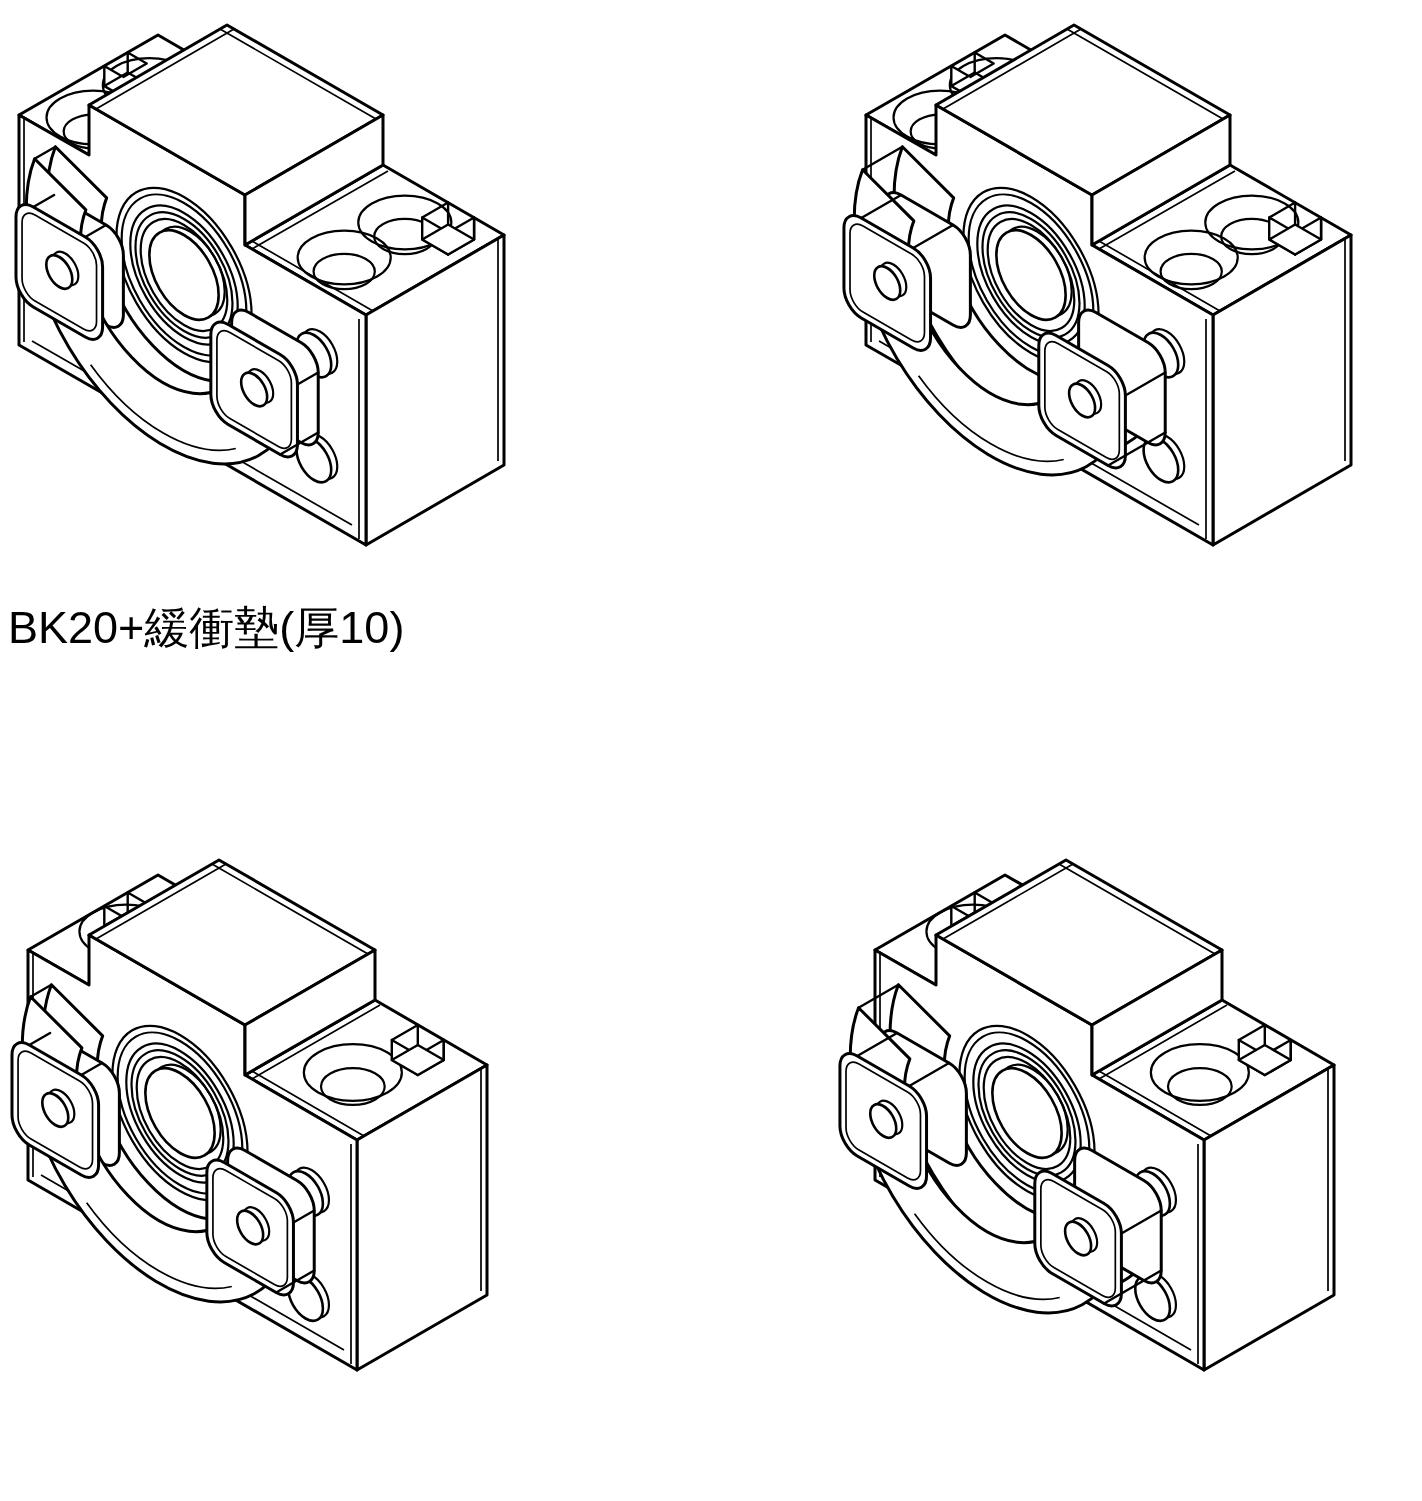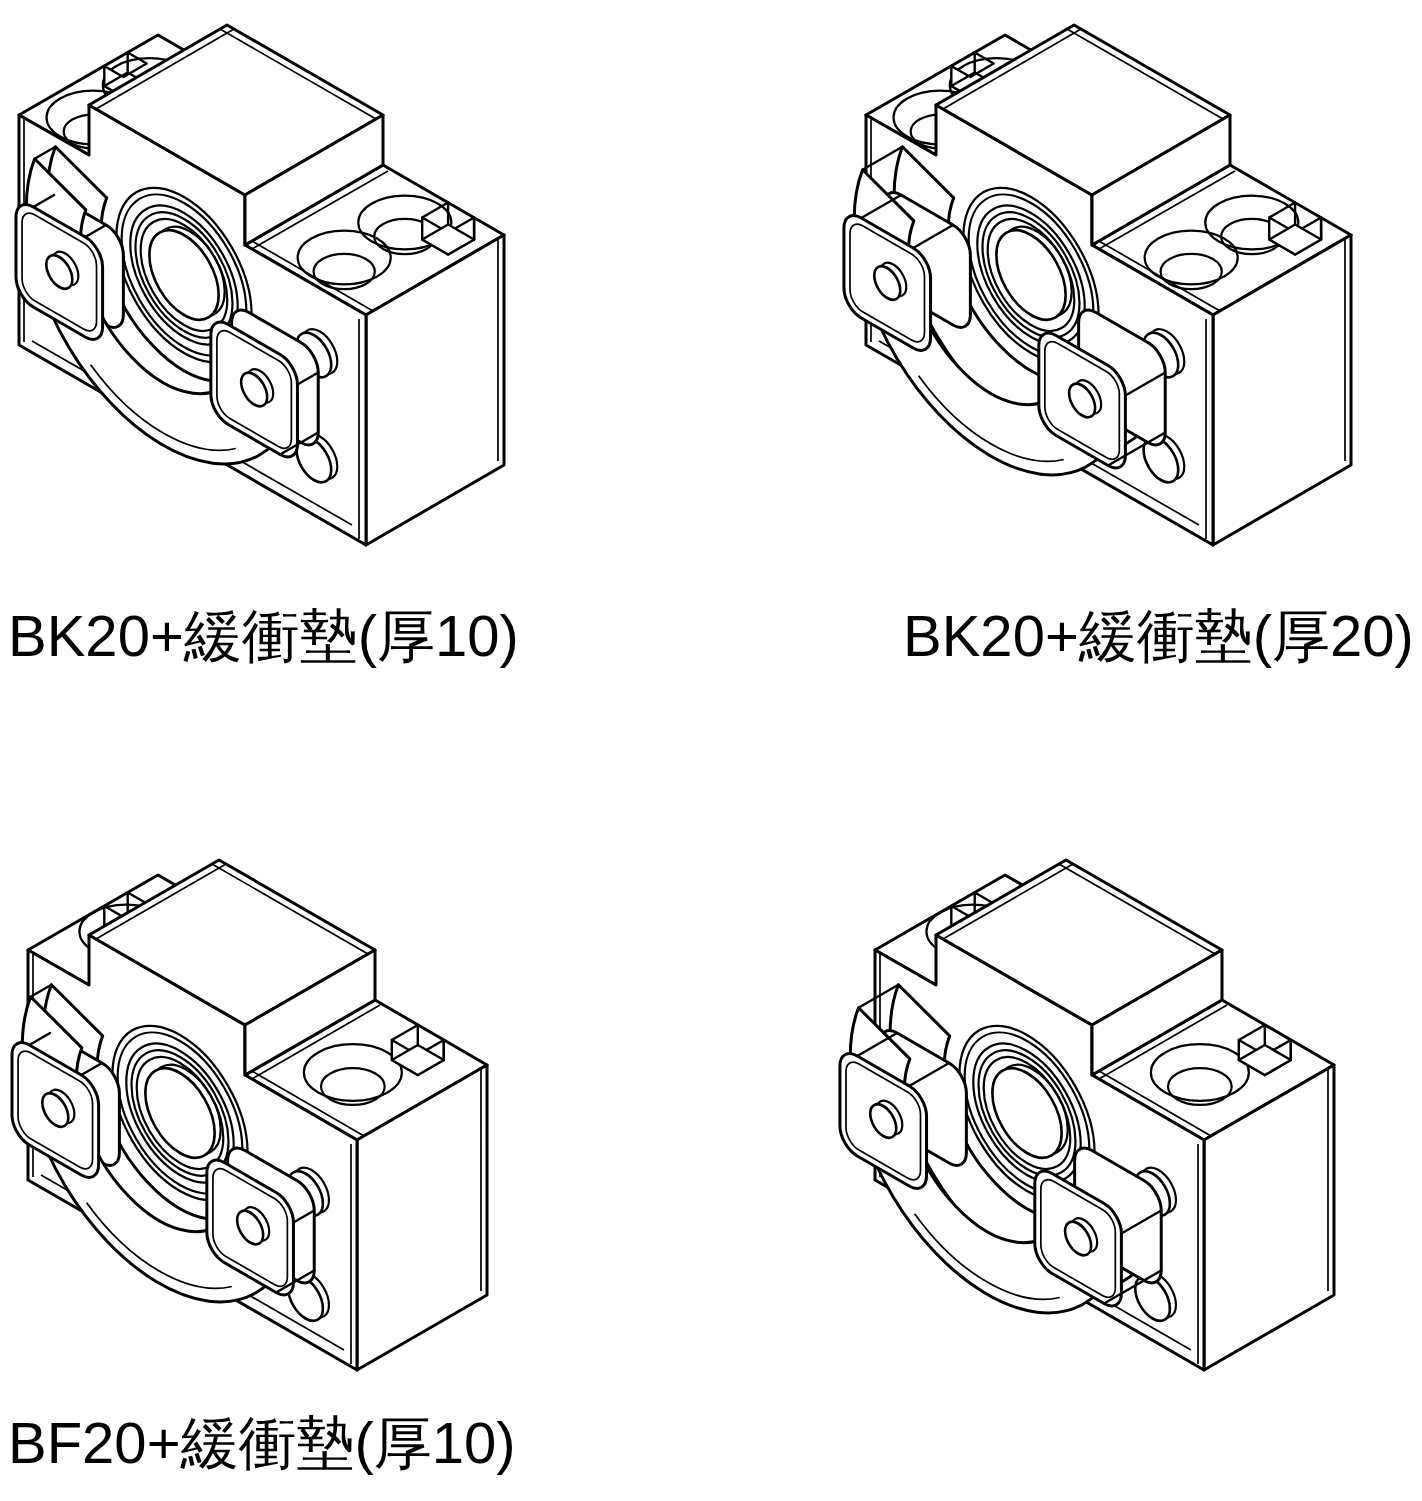--- a/index.html
+++ b/index.html
@@ -1,19 +1,19 @@
 <!DOCTYPE html>
 <html><head>
 <meta charset="utf-8">
 <style>
   html,body{margin:0;padding:0;background:#fff;}
   #page{position:relative;width:1422px;height:1501px;background:#fff;overflow:hidden;
         font-family:"Liberation Sans",sans-serif;}
   .fig{position:absolute;}
-  .cap{position:absolute;font-size:58px;color:#000;white-space:nowrap;letter-spacing:0px;}
+  .cap{position:absolute;font-size:45px;color:#000;white-space:nowrap;letter-spacing:0px;}
   
   .face{fill:#ffffff;stroke:#000000;stroke-width:3;stroke-linejoin:round;}
   .face2{fill:#ffffff;stroke:#000000;stroke-width:2.4;stroke-linejoin:round;}
   .ring{fill:none;stroke:#000000;stroke-width:2.2;}
   .wring{fill:#ffffff;stroke:#000000;stroke-width:2.6;}
   .acc{fill:none;stroke:#000000;stroke-width:1.7;}
   .lin{fill:none;stroke:#000000;stroke-width:2.4;stroke-linecap:round;}
   svg *{vector-effect:non-scaling-stroke;}
 </style>
 </head>
@@ -166,38 +166,36 @@
       <g transform="matrix(0.866,0.5,0,1,176,270)">
         <use href="#pad-shape"></use>
         <g transform="translate(-46,46)">
             <use href="#pad-shape"></use>
             <use href="#pad-extra"></use>
           </g>
         <path class="lin" d="M-150,-5 l-46,46 M-90,-5 l-46,46 M155,20 l-46,46 M155,80 l-46,46 M135,100 l-46,46 M-148.5,-54 l-46,46"></path>
       </g>
     </svg>
   </div>
-  <div class="cap" style="left:903px;top:598px">BK20+緩衝墊(厚20)</div>
 
   <div class="fig" style="left:-32px;top:840px">
     <svg width="600" height="570" viewBox="-40 -5 600 570">
       <g>
           <use href="#bf-body"></use>
         </g>
       <g transform="matrix(0.866,0.5,0,1,172,268)">
         <use href="#pad-shape"></use>
         <g transform="translate(-24,24)">
             <use href="#pad-shape"></use>
             <use href="#pad-extra"></use>
           </g>
         <path class="lin" d="M-150,-5 l-24,24 M-90,-5 l-24,24 M155,20 l-24,24 M155,80 l-24,24 M135,100 l-24,24 M-148.5,-54 l-24,24"></path>
       </g>
     </svg>
   </div>
-  <div class="cap" style="left:8px;top:1405px">BF20+緩衝墊(厚10)</div>
 
   <div class="fig" style="left:815px;top:840px">
     <svg width="600" height="570" viewBox="-40 -5 600 570">
       <g>
           <use href="#bf-body"></use>
         </g>
       <g transform="matrix(0.866,0.5,0,1,172,268)">
         <use href="#pad-shape"></use>
         <g transform="translate(-46,46)">
             <use href="#pad-shape"></use>

